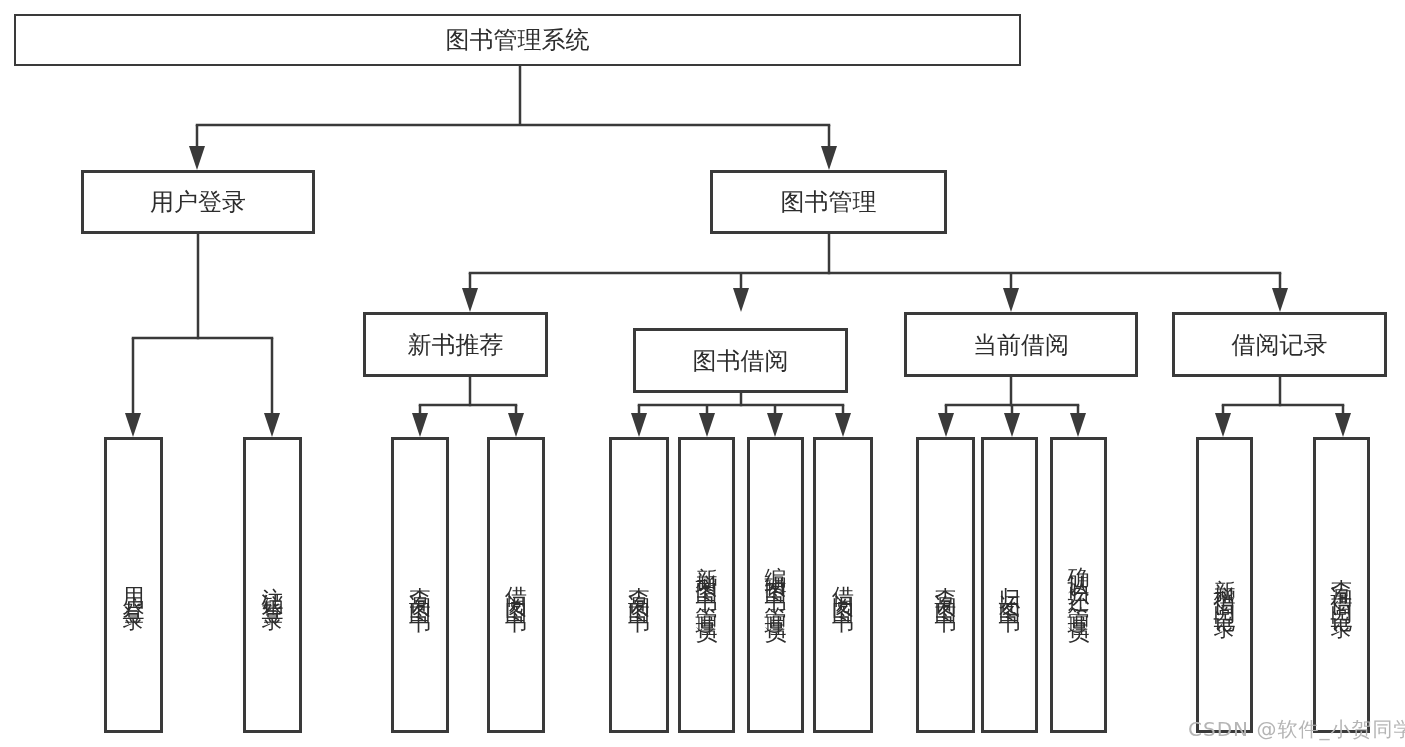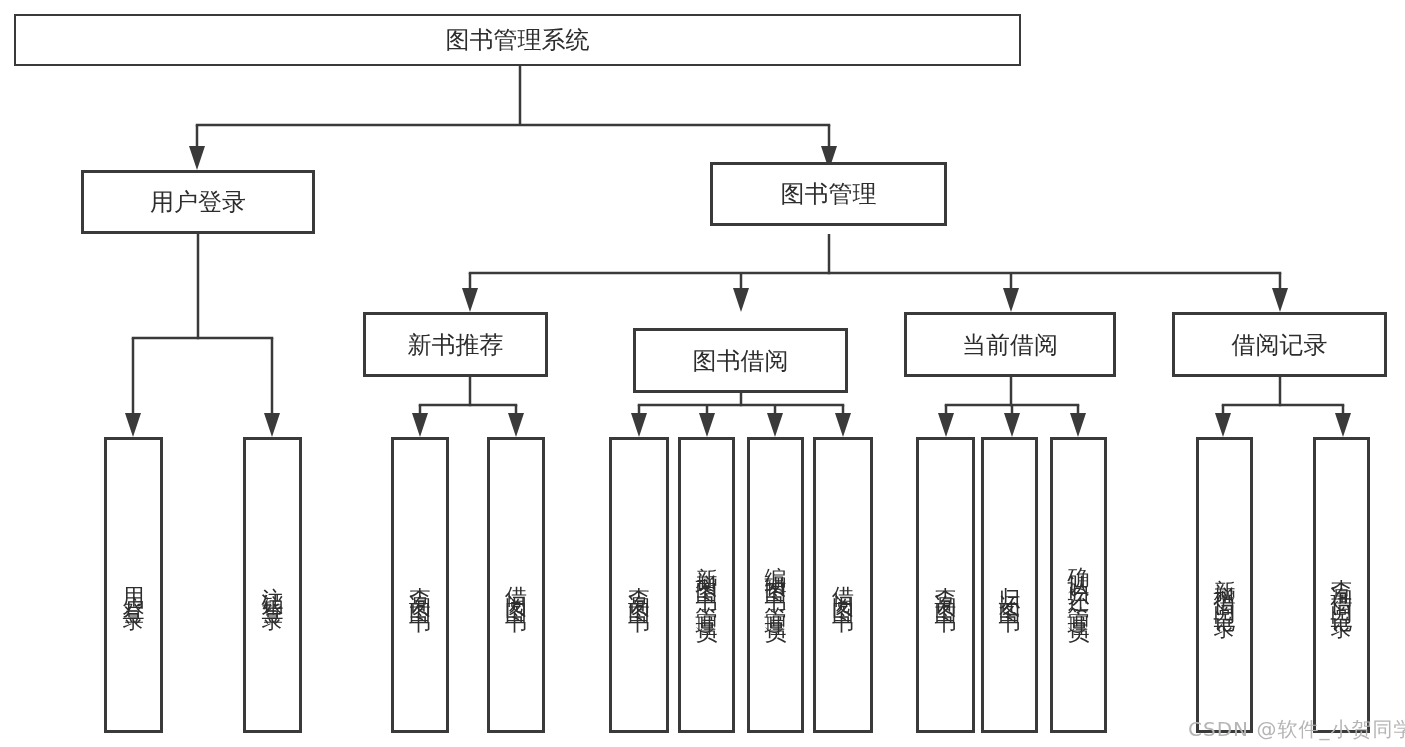--- a/index.html
+++ b/index.html
@@ -100,25 +100,25 @@
       <use href="#ah" x="1012" y="437"></use>
       <use href="#ah" x="1078" y="437"></use>
       <use href="#ah" x="1223" y="437"></use>
       <use href="#ah" x="1343" y="437"></use>
     </g>
   </svg>
 
   <div class="node root" style="left:14px;top:14px;width:1007px;height:52px;">图书管理系统</div>
 
   <div class="node" style="left:81px;top:170px;width:234px;height:64px;">用户登录</div>
-  <div class="node" style="left:710px;top:162px;width:237px;height:64px;">图书管理</div>
+  <div class="node" style="left:710px;top:170px;width:237px;height:64px;">图书管理</div>
 
   <div class="node" style="left:363px;top:312px;width:185px;height:65px;">新书推荐</div>
   <div class="node" style="left:633px;top:328px;width:215px;height:65px;">图书借阅</div>
-  <div class="node" style="left:904px;top:312px;width:212px;height:65px;">当前借阅</div>
+  <div class="node" style="left:904px;top:312px;width:234px;height:65px;">当前借阅</div>
   <div class="node" style="left:1172px;top:312px;width:215px;height:65px;">借阅记录</div>
 
   <div class="node leaf" style="left:104px;top:437px;width:59px;height:296px;">用户登录</div>
   <div class="node leaf" style="left:243px;top:437px;width:59px;height:296px;">注销登录</div>
 
   <div class="node leaf" style="left:391px;top:437px;width:58px;height:296px;">查询图书</div>
   <div class="node leaf" style="left:487px;top:437px;width:58px;height:296px;">借阅图书</div>
 
   <div class="node leaf" style="left:609px;top:437px;width:60px;height:296px;">查询图书</div>
   <div class="node leaf" style="left:678px;top:437px;width:57px;height:296px;">新增图书（管理员）</div>

